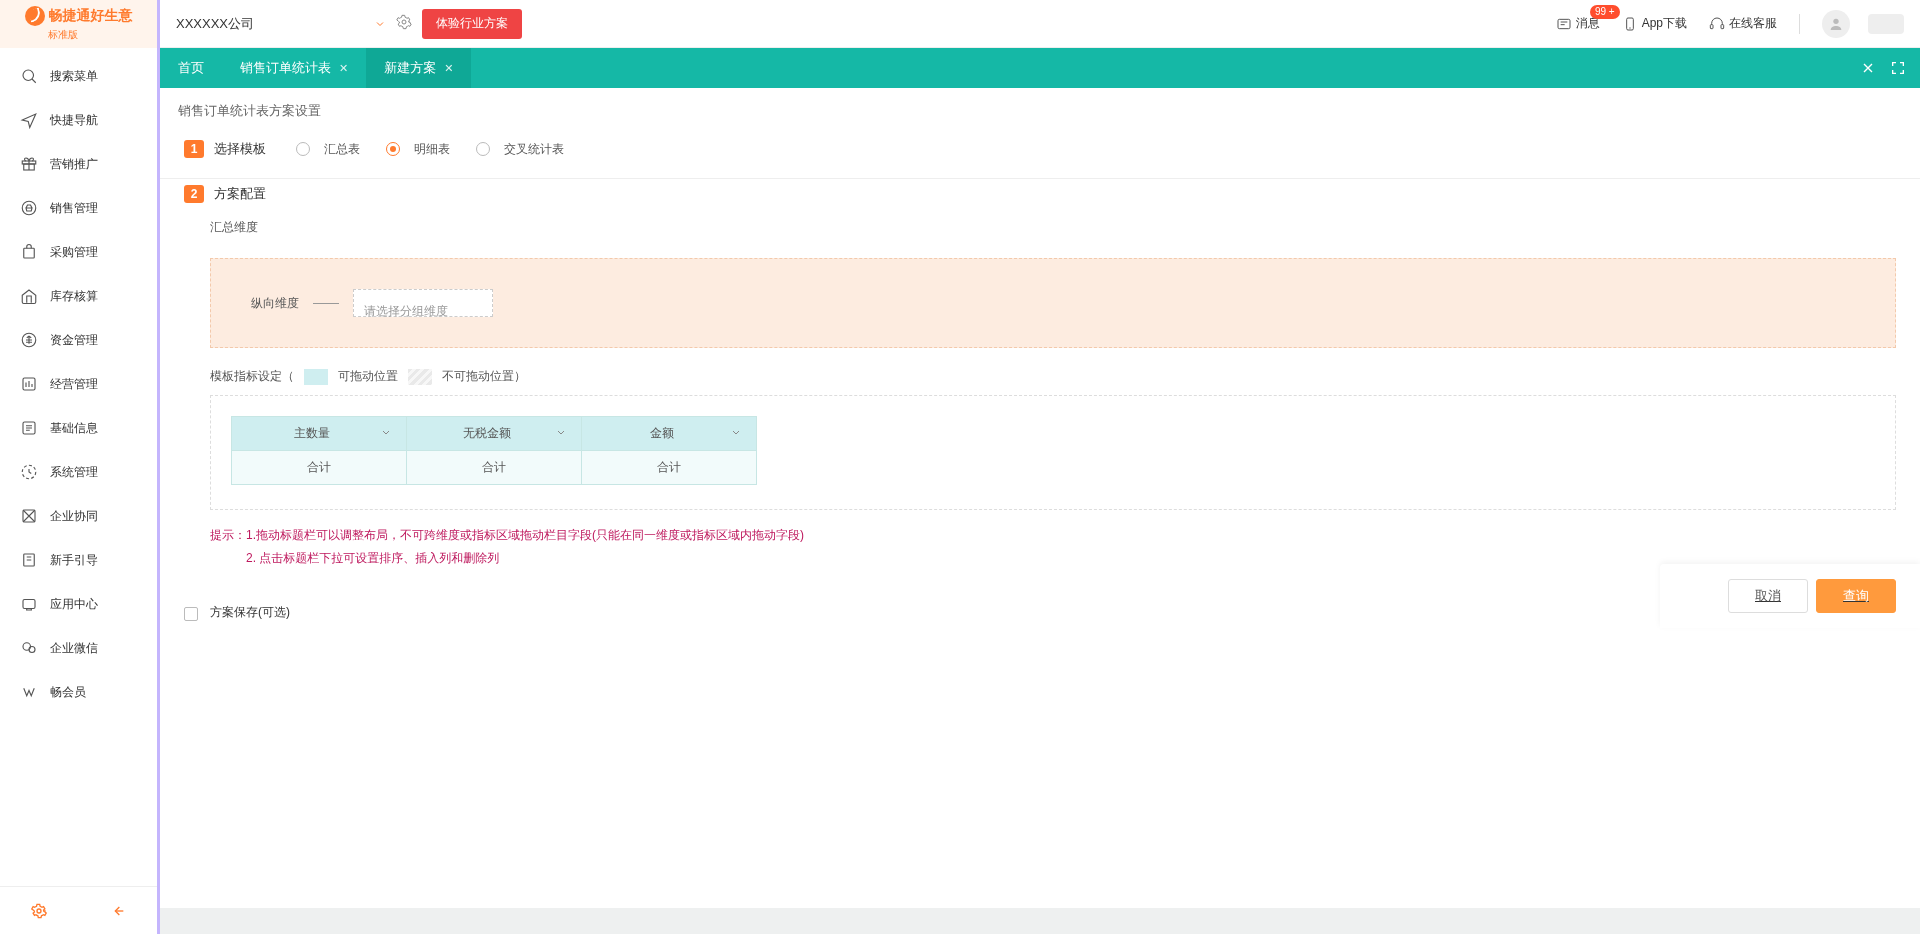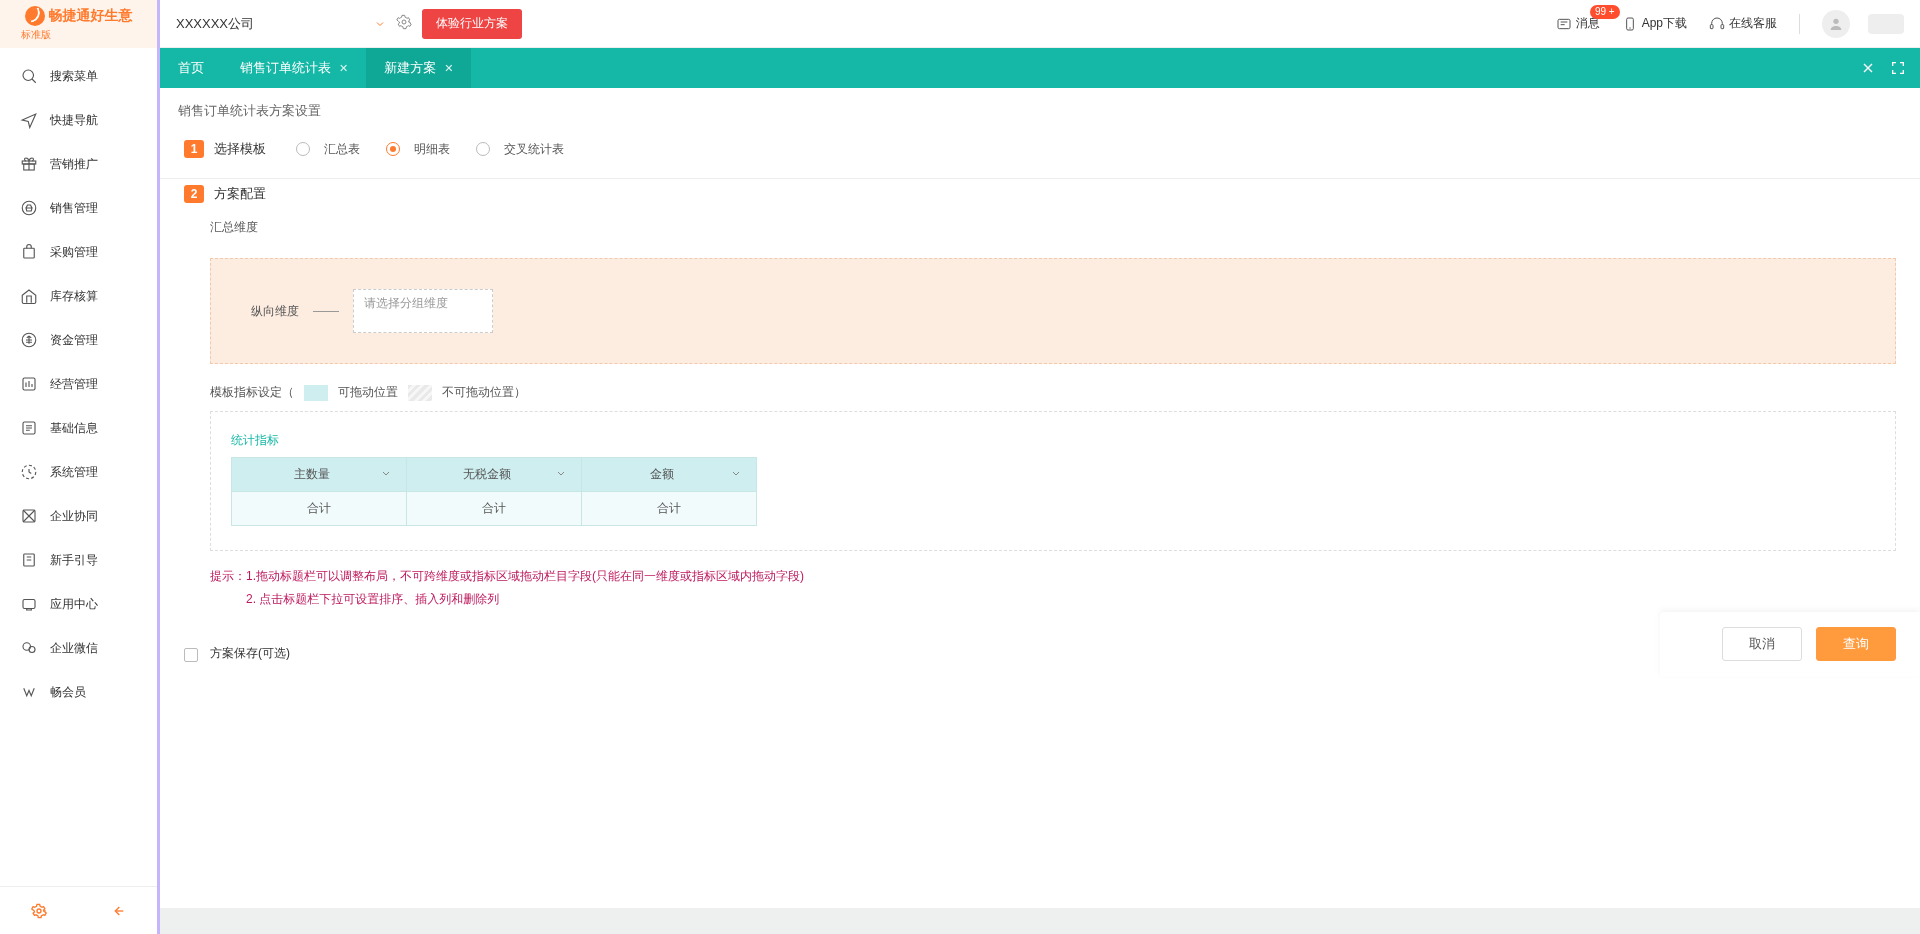--- a/index.html
+++ b/index.html
@@ -6,21 +6,21 @@
 body { font-family: "Microsoft YaHei", Arial, sans-serif; font-size: 12px; color: #333; background: #fff; overflow: hidden; }
 .app { display: flex; height: 934px; width: 1920px; }
 
 
 .sidebar { width: 160px; background: #fff; border-right: 3px solid #c4b5fd; display: flex; flex-direction: column; }
 .logo-area { height: 48px; background: #fff4ec; display: flex; flex-direction: column; align-items: center; justify-content: center; padding: 4px 8px; }
 .logo-row { display: flex; align-items: center; gap: 4px; }
 .logo-icon { width: 20px; height: 20px; background: #ff7a2d; border-radius: 50%; position: relative; }
 .logo-icon::after { content: ""; position: absolute; width: 10px; height: 10px; border: 2px solid #fff; border-top: none; border-left: none; border-radius: 0 0 10px 0; top: 3px; left: 4px; transform: rotate(-20deg);}
 .logo-text { color: #ff7a2d; font-size: 14px; font-weight: 600; }
-.logo-sub { color: #ff7a2d; font-size: 10px; margin-top: 2px; align-self: flex-start; margin-left: 13px;}
+.logo-sub { color: #ff7a2d; font-size: 10px; margin-top: 2px; align-self: flex-start; margin-left: 40px;}
 .menu { flex: 1; padding-top: 6px; }
 .menu-item { display: flex; align-items: center; height: 44px; padding: 0 20px; gap: 12px; cursor: pointer; color: #333; }
 .menu-icon { width: 18px; height: 18px; display: inline-flex; align-items: center; justify-content: center; color: #555; }
 .menu-icon svg { width: 18px; height: 18px; stroke: #555; fill: none; stroke-width: 1.5; }
 .sidebar-bottom { height: 48px; border-top: 1px solid #eee; display: flex; align-items: center; justify-content: space-around; }
 .sidebar-bottom .bicon { width: 18px; height: 18px; color: #ff7a2d; cursor: pointer; display:flex; align-items:center; justify-content:center;}
 .sidebar-bottom svg { width:16px; height:16px; stroke:#ff7a2d; fill:none; stroke-width:2;}
 
 
 .main { flex: 1; display: flex; flex-direction: column; min-width: 0; }
@@ -66,21 +66,21 @@
 .radio .rdot { width: 14px; height: 14px; border: 1px solid #bbb; border-radius: 50%; display: inline-block; position: relative; }
 .radio.checked .rdot { border-color: #ff7a2d; }
 .radio.checked .rdot::after { content: ""; position: absolute; width: 6px; height: 6px; background: #ff7a2d; border-radius: 50%; top: 3px; left: 3px; }
 
 .sub-indent { margin-left: 26px; }
 .sub-title { font-size: 12px; color: #555; margin-top: 16px; margin-bottom: 22px; }
 .dim-box { background: #fdece0; border: 1px dashed #f3c9ab; padding: 30px 40px; }
 .dim-inner { display: flex; align-items: center; gap: 14px; }
 .dim-label { color: #555; font-size: 12px; }
 .dim-line { width: 26px; height: 1px; background: #999; }
-.dim-slot { min-width: 140px; height: 44px; border: 1px dashed #ccc; border-radius: 0; background: #fff; padding: 0 10px; line-height: 26px; color: #999; font-size: 12px; cursor: pointer; }
+.dim-slot { min-width: 140px; height: 28px; border: 1px dashed #ccc; border-radius: 0; background: #fff; padding: 8px 10px; line-height: 26px; color: #999; font-size: 12px; cursor: pointer; }
 
 .legend-row { display: flex; align-items: center; gap: 10px; font-size: 12px; color: #555; margin-top: 20px; margin-bottom: 10px;}
 .legend-swatch { width: 24px; height: 16px; display: inline-block; }
 .sw-drag { background: #cfeef0; }
 .sw-nodrag { background: repeating-linear-gradient(135deg,#e9e9e9 0,#e9e9e9 3px,#f7f7f7 3px,#f7f7f7 6px); }
 
 .metrics-wrap { border: 1px dashed #ddd; padding: 20px 20px 24px 20px; }
 .metrics-title { color: #15b8a6; font-size: 12px; margin-bottom: 8px; }
 .metrics-table { border: 1px solid #c7e6e4; border-collapse: collapse; }
 .metrics-table th, .metrics-table td { border: 1px solid #c7e6e4; height: 34px; text-align: center; font-size: 12px; color: #555; }
@@ -90,21 +90,21 @@
 .th-chev { position: absolute; right: 14px; top: 50%; transform: translateY(-50%); cursor: pointer; }
 .th-chev svg { width:12px; height:12px; stroke:#888; fill:none; stroke-width:2;}
 
 .hint { color: #be185d; font-size: 12px; margin-top: 14px; line-height: 1.9; }
 .hint-line { display: block; }
 
 .save-row { display: flex; align-items: flex-end; gap: 12px; padding: 14px 24px; }
 .chk { width: 14px; height: 14px; border: 1px solid #bbb; border-radius: 2px; display:inline-block; cursor:pointer;}
 
 
-.footer { position: absolute; right: 0; bottom: 0; height: 64px; background: #fff; box-shadow: 0 -2px 6px rgba(0,0,0,.05); display: flex; align-items: center; justify-content: flex-end; gap: 14px; padding: 0 24px; width: 260px; border-top-left-radius: 4px;}
+.footer { position: absolute; right: 0; bottom: 7px; height: 64px; background: #fff; box-shadow: 0 -2px 6px rgba(0,0,0,.05); display: flex; align-items: center; justify-content: flex-end; gap: 8px; padding: 0 24px; width: 260px; border-top-left-radius: 4px; text-decoration: underline;}
 .footer-wrap { position: sticky; bottom: 0; display:flex; justify-content:flex-end; background: transparent;}
 .btn { height: 34px; padding: 0 26px; border-radius: 3px; font-size: 13px; cursor: pointer; border: 1px solid #ddd; background: #fff; color: #555; }
 .btn.primary { background: #ff9a3d; border-color: #ff9a3d; color: #fff; }
 </style>
 </head>
 <body>
 
 <div class="app">
 
   <aside class="sidebar">
@@ -386,21 +386,20 @@
 
             <div class="legend-row">
               <span>模板指标设定（</span>
               <span class="legend-swatch sw-drag"></span>
               <span>可拖动位置</span>
               <span class="legend-swatch sw-nodrag"></span>
               <span>不可拖动位置）</span>
             </div>
 
             <div class="metrics-wrap">
-              <div class="metrics-title">统计指标</div>
               <table class="metrics-table">
                 <thead>
                     <tr id="mhead">
                       <th>
                         <div class="th-inner">
                           <span>主数量</span>
                         </div>
                         <span class="th-chev"><svg viewBox="0 0 24 24">
                             <path d="M6 9l6 6 6-6"></path>
                           </svg></span>

